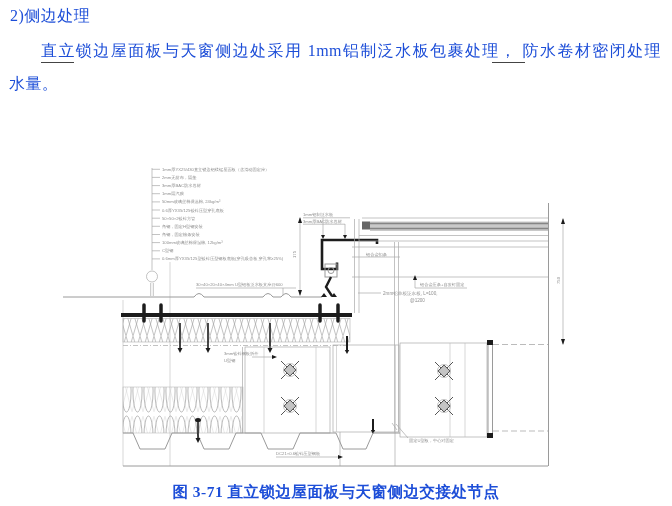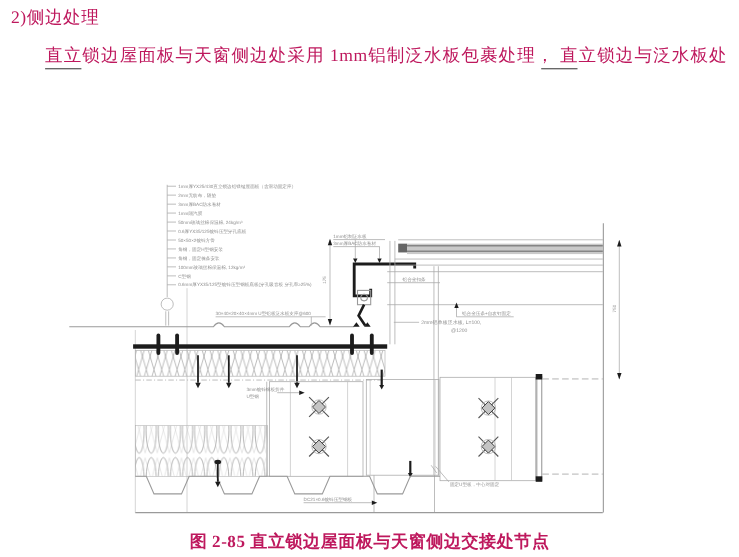--- a/index.html
+++ b/index.html
@@ -1,17 +1,17 @@
 <!DOCTYPE html>
 <html><head>
 <meta charset="utf-8">
 <style>
   html,body{margin:0;padding:0;background:#ffffff;}
   #page{position:relative;width:672px;height:506px;background:#ffffff;overflow:hidden;
-        font-family:"Liberation Serif","DejaVu Serif",serif;color:#be185d;}
+        font-family:"Liberation Serif","DejaVu Serif",serif;color:#1d4ed8;}
   #heading{position:absolute;left:10px;top:6px;font-size:16px;letter-spacing:.5px;}
   #para{position:absolute;left:9px;top:34px;width:652px;}
   .pline{font-size:16px;height:33px;line-height:33px;white-space:nowrap;
          text-align:justify;text-align-last:justify;letter-spacing:.4px;}
   .pline.first{padding-left:32px;width:620px;}
   .pline.last{text-align-last:left;}
   .u-mark{position:absolute;height:1px;background:#444;}
   #caption{position:absolute;left:0;top:482px;width:672px;text-align:center;
            font-size:15.5px;font-weight:bold;letter-spacing:.5px;}
   svg{position:absolute;left:0;top:0;}
@@ -25,21 +25,22 @@
   .dashdot{stroke:#a9a9a9;stroke-width:.7;fill:none;stroke-dasharray:5 2 1 2;}
 </style>
 </head>
 <body>
 
 <div id="page">
 
   <div id="heading">2)侧边处理</div>
 
   <div id="para">
-    <div class="pline first">直立锁边屋面板与天窗侧边处采用 1mm铝制泛水板包裹处理， 直立锁边与泛水板处</div>
+    <div class="pline first">直立锁边屋面板与天窗侧边处采用 1mm铝制泛水板包裹处理， 防水卷材密闭处理</div>
+    <div class="pline last">水量。</div>
   </div>
   <div class="u-mark" style="left:41px;top:62px;width:33px;"></div>
   <div class="u-mark" style="left:492px;top:62px;width:33px;"></div>
 
   <svg width="672" height="506" viewBox="0 0 672 506">
     <defs>
       <pattern id="hatch" width="7" height="24" patternUnits="userSpaceOnUse">
         <path d="M0,0 L7,24 M7,0 L0,24" stroke="#9b9b9b" stroke-width="0.6" fill="none"></path>
       </pattern>
       <pattern id="wool" width="11" height="46" patternUnits="userSpaceOnUse">
@@ -258,14 +259,14 @@
         <text x="410" y="302" font-size="4.6">@1200</text>
         <text x="224" y="355" font-size="4.2">3mm镀锌钢板折件</text>
         <text x="224" y="362" font-size="4.2">U型钢</text>
         <text x="276" y="455" font-size="4.2">DC21×0.6镀锌压型钢板</text>
         <text x="409" y="441.5" font-size="4.2">固定U型板，中心对固定</text>
         <text x="296" y="258" font-size="4.2" transform="rotate(-90 296 258)">175</text>
         <text x="560" y="284" font-size="4.2" transform="rotate(-90 560 284)">750</text>
       </g>
   </svg>
 
-  <div id="caption">图 2-85 直立锁边屋面板与天窗侧边交接处节点</div>
+  <div id="caption">图 3-71 直立锁边屋面板与天窗侧边交接处节点</div>
 </div>
 
 </body></html>

